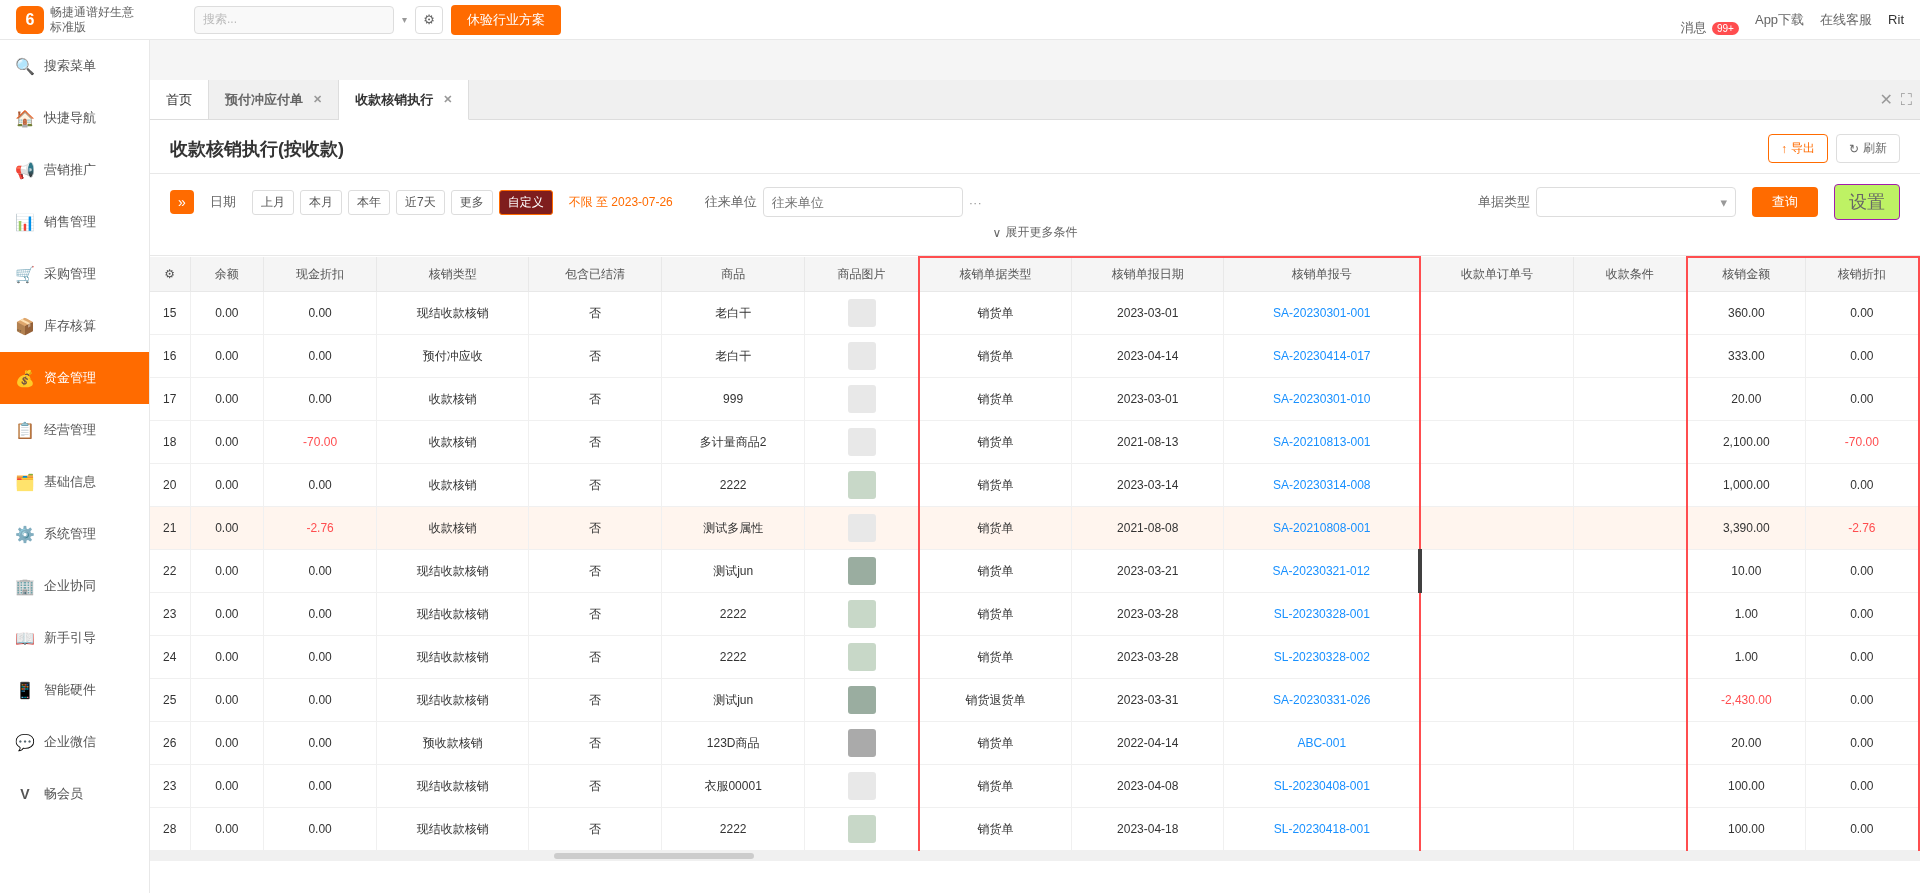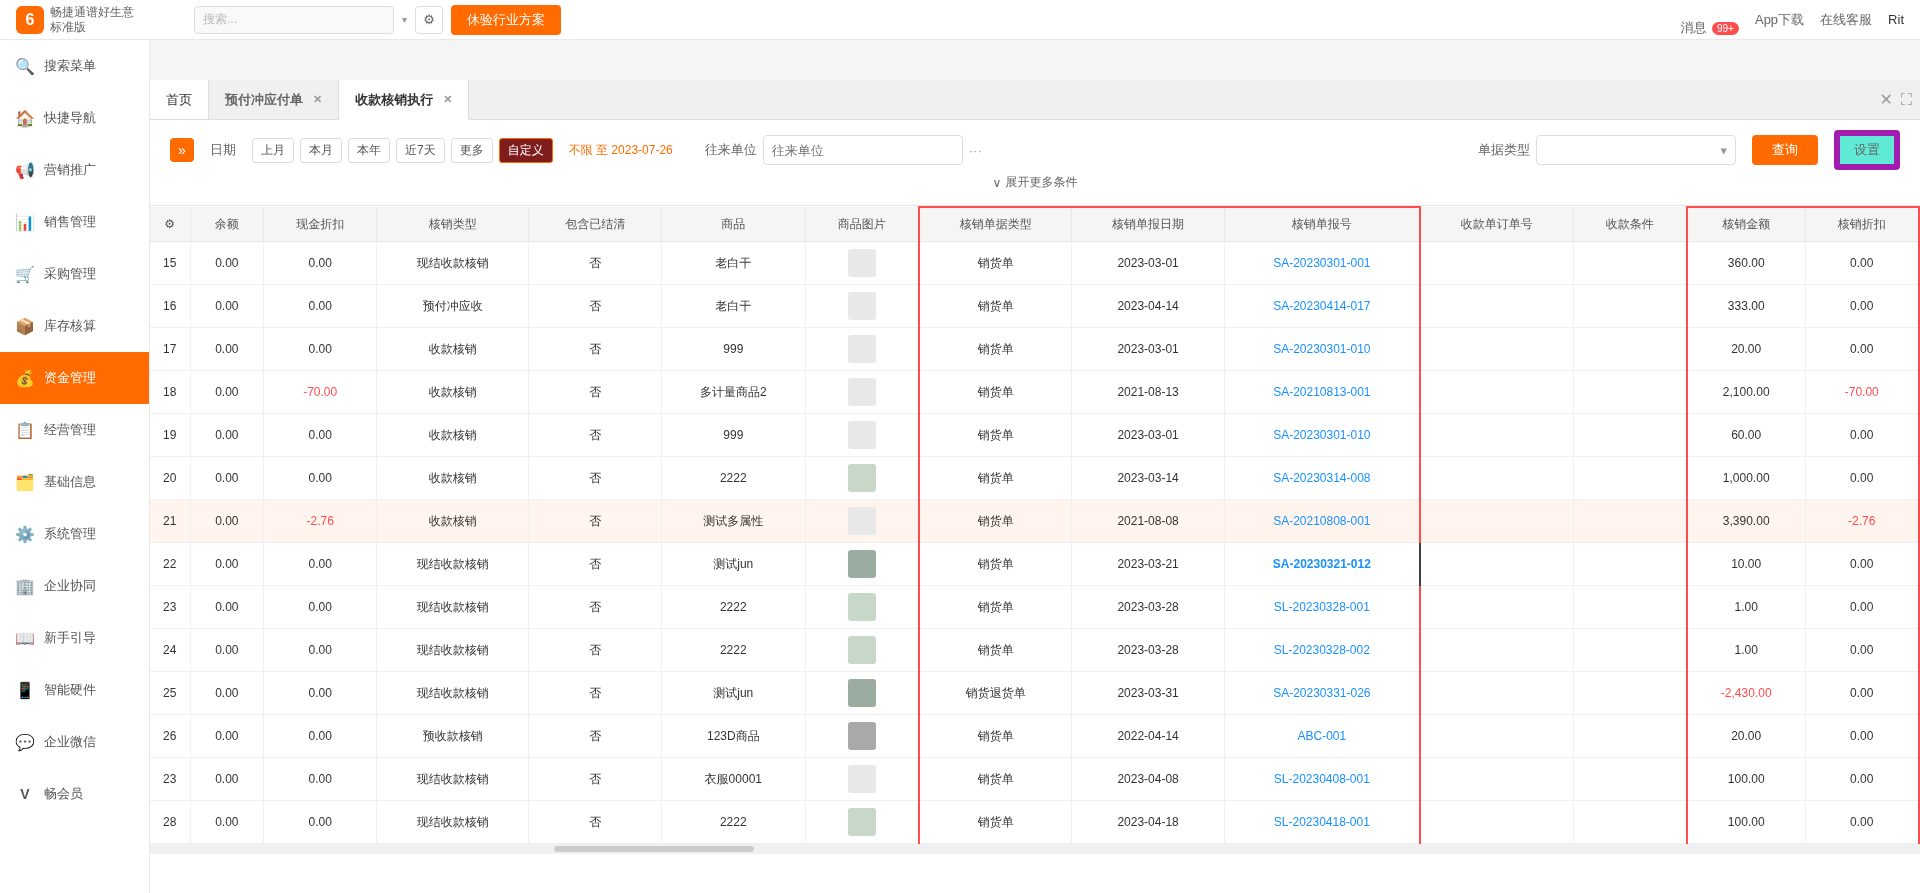--- a/index.html
+++ b/index.html
@@ -50,21 +50,21 @@
     .date-options { display: flex; gap: 6px; align-items: center; }
     .date-btn { padding: 3px 8px; border: 1px solid #ddd; border-radius: 3px; cursor: pointer; font-size: 12px; color: #555; background: #fff; }
     .date-btn.custom { background: #7f1d1d; color: white; border-color: #ff6b00; }
     .date-range { color: #666; font-size: 12px; }
     .filter-sep { color: #ddd; }
     .filter-field { display: flex; align-items: center; gap: 6px; flex: 1; }
     .filter-input { height: 30px; border: 1px solid #ddd; border-radius: 4px; padding: 0 8px; font-size: 13px; color: #999; min-width: 180px; }
     .filter-more { color: #999; }
     .filter-select { height: 30px; border: 1px solid #ddd; border-radius: 4px; padding: 0 8px; font-size: 13px; color: #999; min-width: 160px; display: flex; align-items: center; justify-content: space-between; }
     .btn-query { background: #ff6b00; color: white; border: none; padding: 6px 20px; border-radius: 4px; cursor: pointer; font-size: 13px; }
-    .btn-settings { border: 6px solid #a21caf; color: #666; background: #5eead4; padding: 5px 14px; border-radius: 4px; cursor: pointer; font-size: 13px; }
+    .btn-settings { border: 1px solid #a21caf; color: #666; background: #bef264; padding: 5px 14px; border-radius: 4px; cursor: pointer; font-size: 18px; }
     .expand-more-bar { display: flex; align-items: center; justify-content: center; padding: 4px; color: #666; font-size: 12px; cursor: pointer; gap: 4px; }
 
     
     .table-container { flex: 1; overflow: auto; background: #fff; margin: 0; }
     table { width: 100%; border-collapse: collapse; font-size: 13px; }
     thead tr { background: #f5f5f5; }
     th { padding: 8px 10px; text-align: center; font-weight: 500; color: #555; border-bottom: 1px solid #e8e8e8; border-right: 1px solid #e8e8e8; white-space: nowrap; font-size: 12px; }
     td { padding: 7px 10px; text-align: center; border-bottom: 1px solid #f0f0f0; border-right: 1px solid #f0f0f0; white-space: nowrap; font-size: 12px; color: #333; }
     tr.highlighted td { background: #fff5ee; }
     .link-text { color: #1890ff; cursor: pointer; text-decoration: none; }
@@ -182,20 +182,33 @@
     <div class="tab active">
       <span>收款核销执行</span>
       <span class="tab-close">✕</span>
     </div>
     <div class="tab-bar-actions">
       <span style="cursor:pointer;color:#999;font-size:16px;">✕</span>
       <span style="cursor:pointer;color:#999;font-size:16px;">⛶</span>
     </div>
   </div>
 
+  <div class="page-header">
+    <div class="page-title">收款核销执行(按收款)</div>
+    <div class="header-actions">
+      <button class="btn-export">
+        <span>↑</span>
+        <span>导出</span>
+      </button>
+      <button class="btn-refresh">
+        <span>↻</span>
+        <span>刷新</span>
+      </button>
+    </div>
+  </div>
 
   <div class="filter-area">
     <div class="filter-row">
       <button class="filter-expand-btn">»</button>
       <span class="filter-label">日期</span>
       <div class="date-options">
         <button class="date-btn">上月</button>
         <button class="date-btn">本月</button>
         <button class="date-btn">本年</button>
         <button class="date-btn">近7天</button>
@@ -306,36 +319,20 @@
     <td><span class="img-placeholder"></span></td>
     <td style="border-left:2px solid #ff4d4f;">销货单</td>
     <td>2021-08-13</td>
     <td style="border-right:2px solid #ff4d4f;"><a class="link-text">SA-20210813-001</a></td>
     <td></td>
     <td></td>
     <td class="" style="border-left:2px solid #ff4d4f;">2,100.00</td>
     <td class="negative" style="border-right:2px solid #ff4d4f;">-70.00</td>
   </tr>
           <tr>
-    <td>19</td>
-    <td>0.00</td>
-    <td class="">0.00</td>
-    <td>收款核销</td>
-    <td>否</td>
-    <td>999</td>
-    <td><span class="img-placeholder"></span></td>
-    <td style="border-left:2px solid #ff4d4f;">销货单</td>
-    <td>2023-03-01</td>
-    <td style="border-right:2px solid #ff4d4f;"><a class="link-text">SA-20230301-010</a></td>
-    <td></td>
-    <td></td>
-    <td class="" style="border-left:2px solid #ff4d4f;">60.00</td>
-    <td class="" style="border-right:2px solid #ff4d4f;">0.00</td>
-  </tr>
-          <tr>
     <td>20</td>
     <td>0.00</td>
     <td class="">0.00</td>
     <td>收款核销</td>
     <td>否</td>
     <td>2222</td>
     <td><span class="img-placeholder2"></span></td>
     <td style="border-left:2px solid #ff4d4f;">销货单</td>
     <td>2023-03-14</td>
     <td style="border-right:2px solid #ff4d4f;"><a class="link-text">SA-20230314-008</a></td>
@@ -363,21 +360,21 @@
           <tr>
     <td>22</td>
     <td>0.00</td>
     <td class="">0.00</td>
     <td>现结收款核销</td>
     <td>否</td>
     <td>测试jun</td>
     <td><span class="img-placeholder3" style="background:#9aada0;"></span></td>
     <td style="border-left:2px solid #ff4d4f;">销货单</td>
     <td>2023-03-21</td>
-    <td style="border-right:2px solid #404040;font-weight:bold;"><a class="link-text">SA-20230321-012</a></td>
+    <td style="border-right:4px solid #404040;"><a class="link-text">SA-20230321-012</a></td>
     <td></td>
     <td></td>
     <td class="" style="border-left:2px solid #ff4d4f;">10.00</td>
     <td class="" style="border-right:2px solid #ff4d4f;">0.00</td>
   </tr>
           <tr>
     <td>23</td>
     <td>0.00</td>
     <td class="">0.00</td>
     <td>现结收款核销</td>

